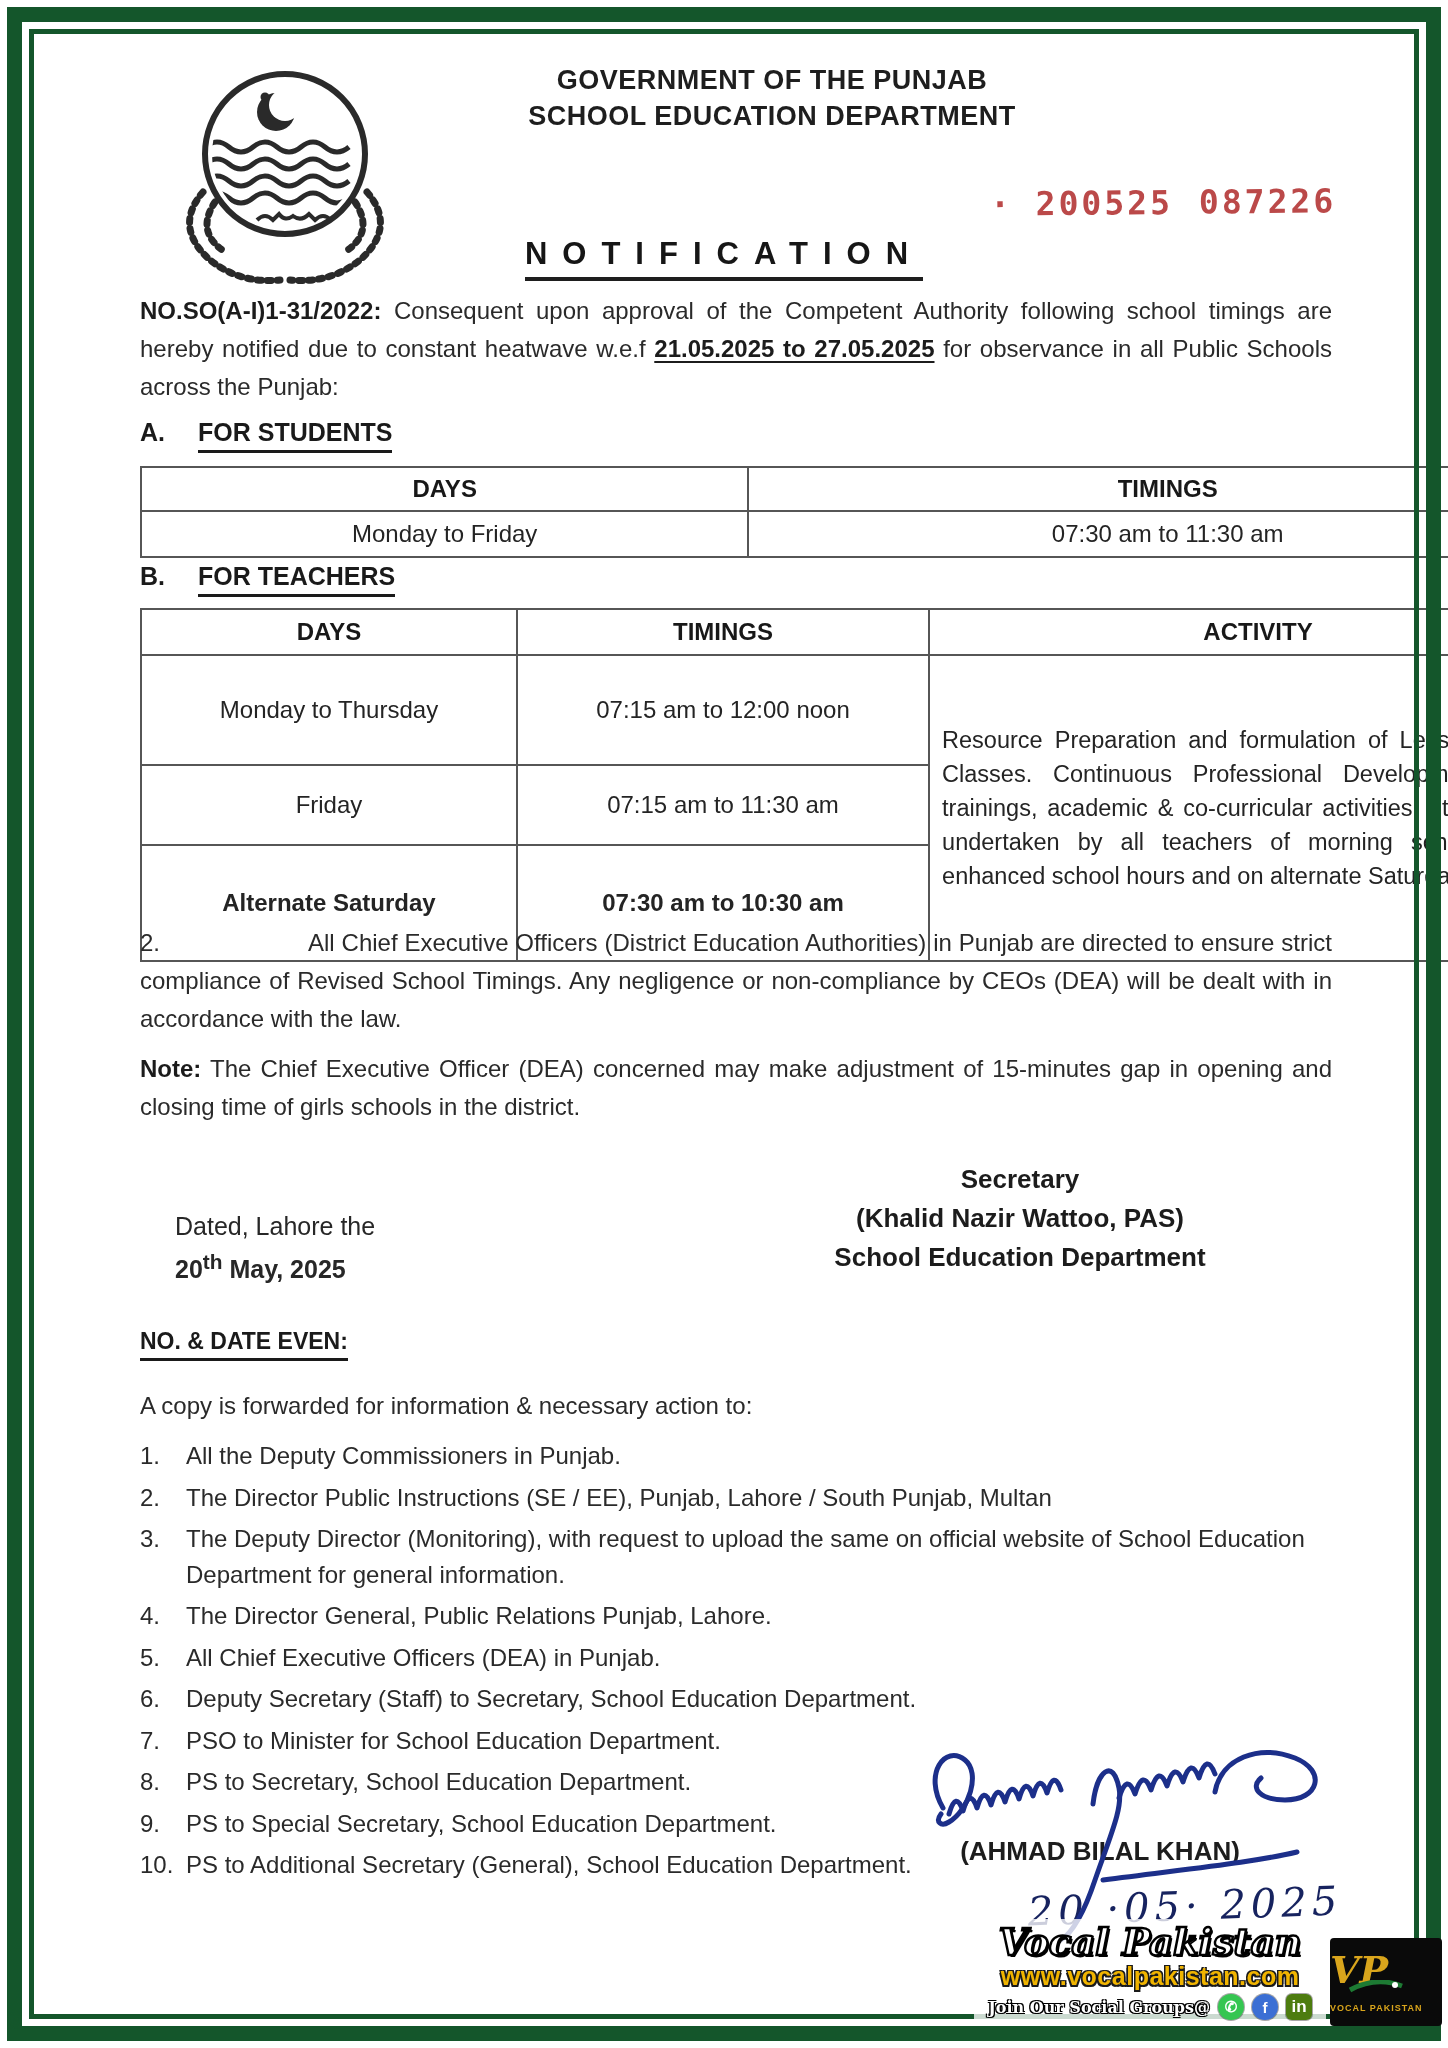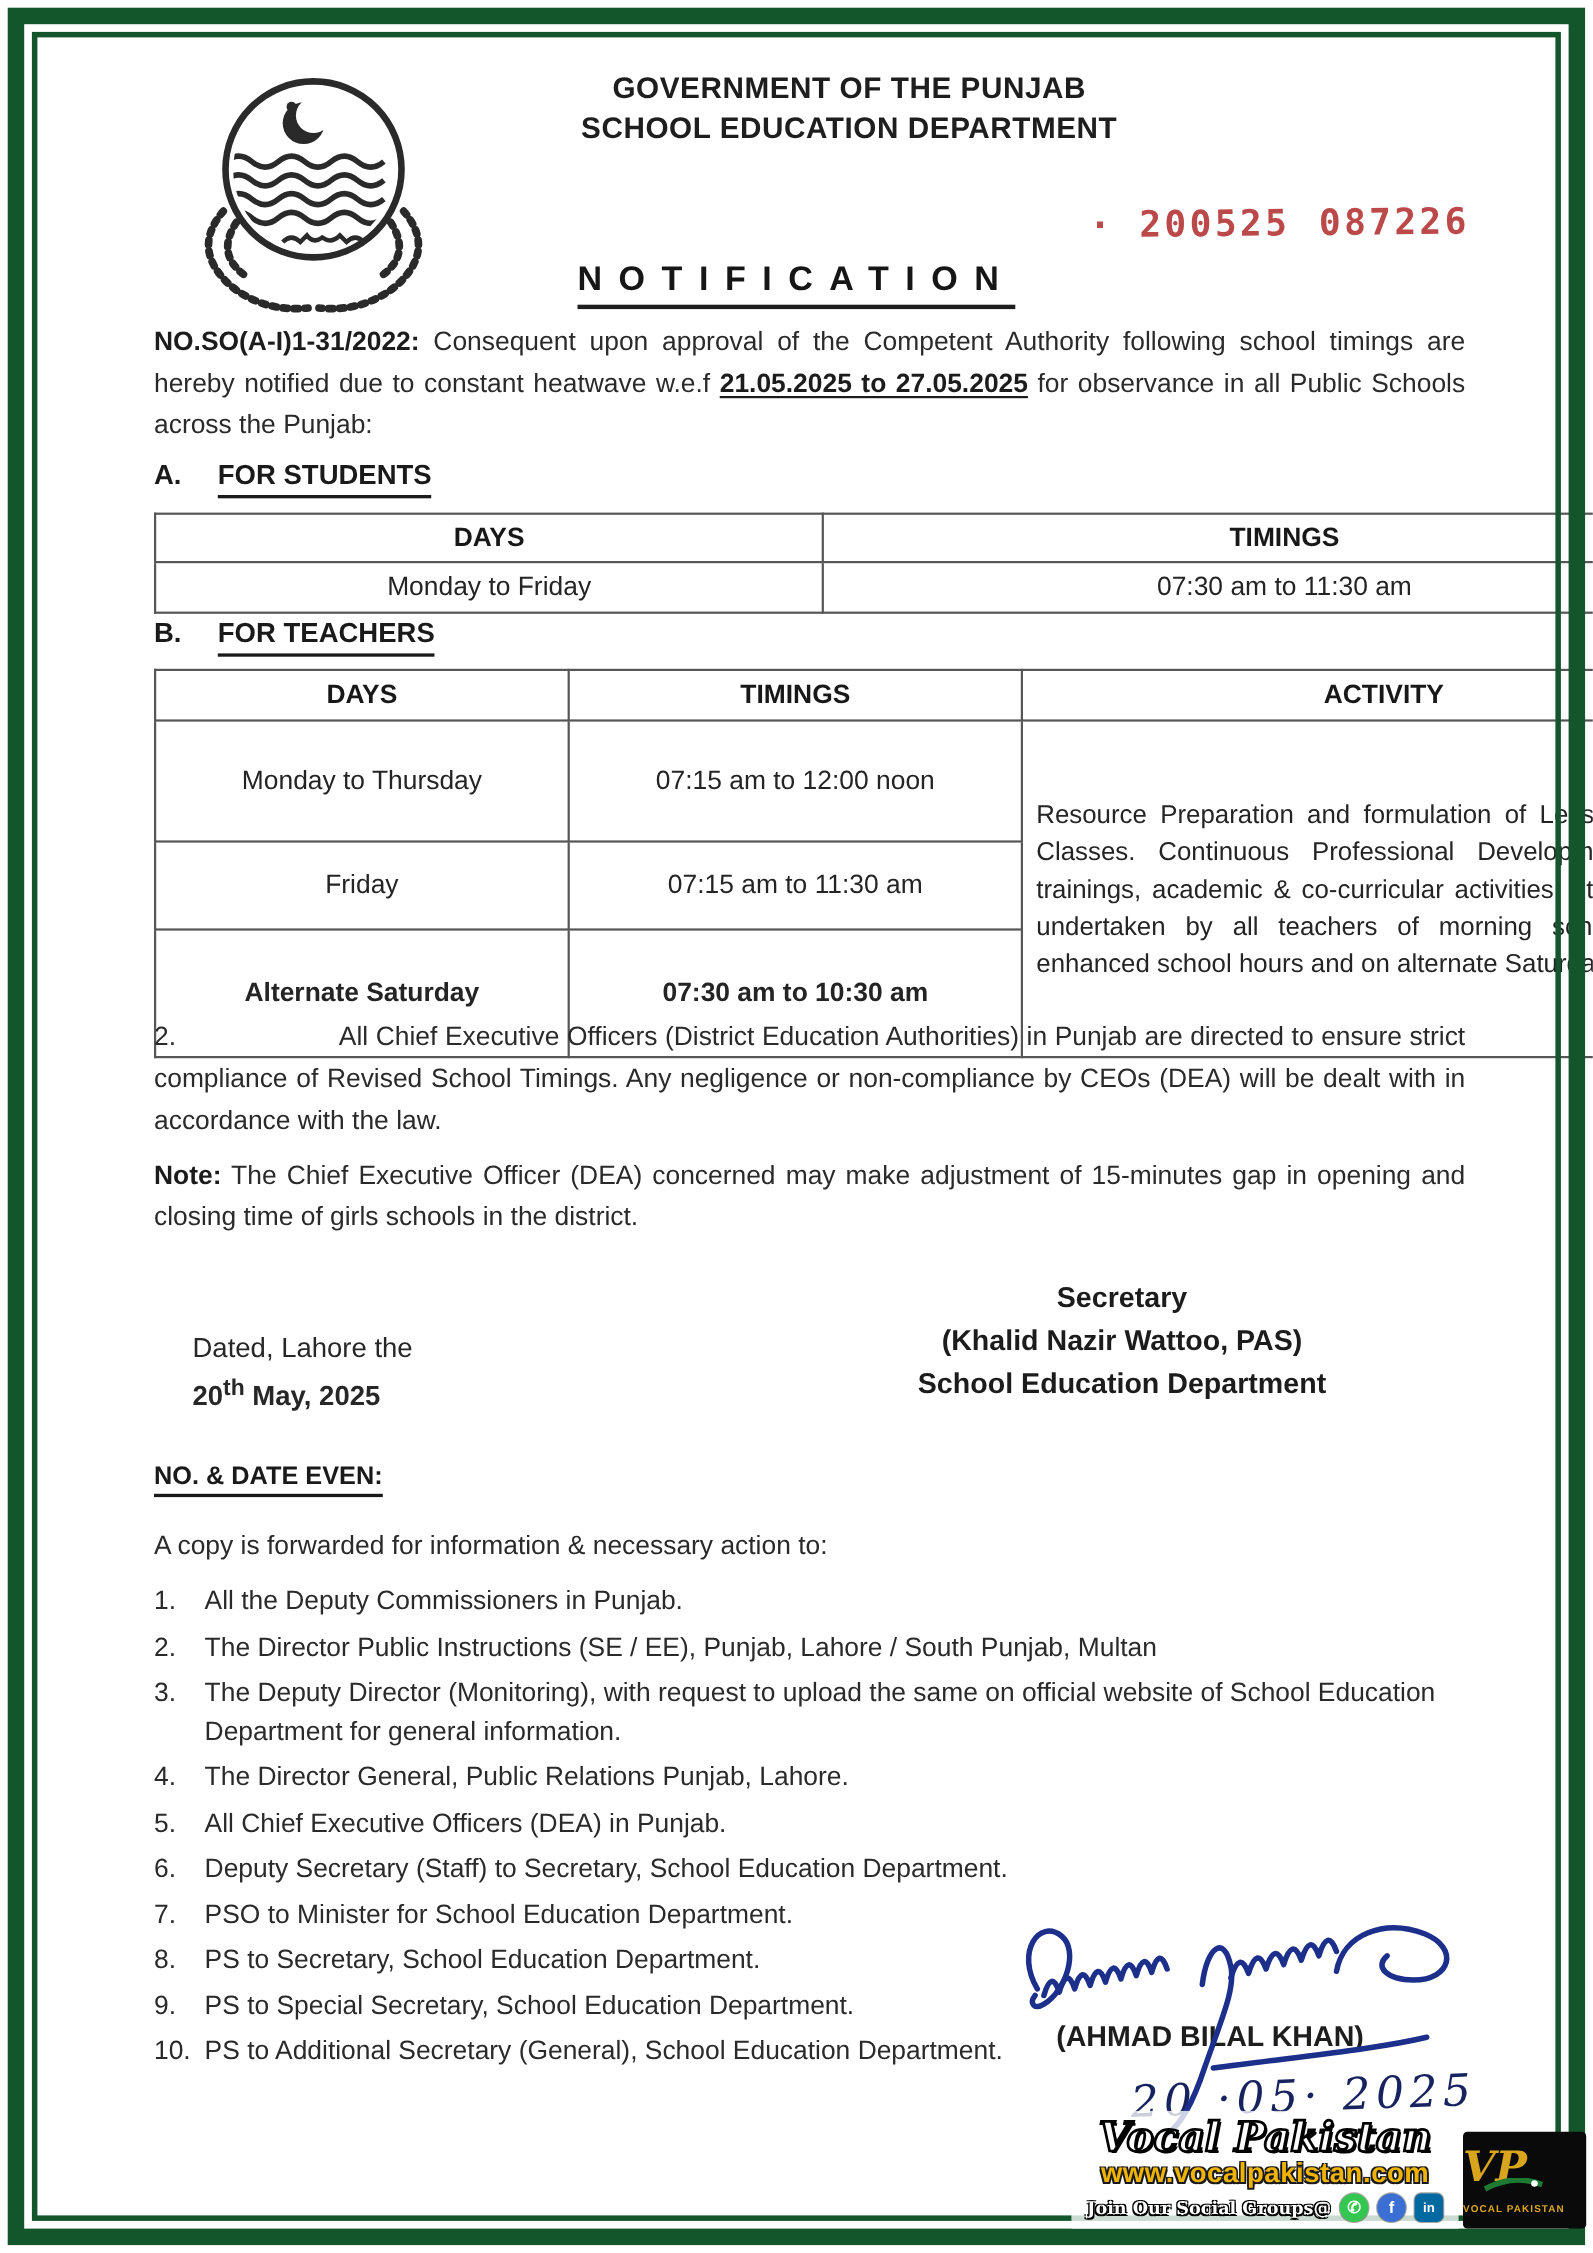--- a/index.html
+++ b/index.html
@@ -84,21 +84,21 @@
     color:#ffffff;-webkit-text-stroke:2.5px #000;text-shadow:2px 2px 0 #000;line-height:1.05;}
   .wm-site{font-weight:bold;font-size:25px;color:#f0b400;
     text-shadow:-1.5px -1.5px 0 #1a1a1a,1.5px -1.5px 0 #1a1a1a,-1.5px 1.5px 0 #1a1a1a,1.5px 1.5px 0 #1a1a1a;
     letter-spacing:.5px;}
   .wm-social{display:flex;align-items:center;justify-content:center;gap:8px;margin-top:3px;}
   .wm-social-txt{font-family:"DejaVu Serif",serif;font-weight:bold;font-size:16px;color:#fff;
     text-shadow:-1.2px -1.2px 0 #000,1.2px -1.2px 0 #000,-1.2px 1.2px 0 #000,1.2px 1.2px 0 #000;}
   .soc{width:26px;height:26px;border-radius:50%;display:flex;align-items:center;justify-content:center;
     color:#fff;font-size:15px;font-weight:bold;box-shadow:0 0 0 1px rgba(0,0,0,.35);}
   .soc.wa{background:#35c651;} .soc.fb{background:#3b6fd4;}
-  .soc.li{background:#0369a1;border-radius:6px;font-size:12px;}
+  .soc.li{background:#4d7c0f;border-radius:6px;font-size:17px;}
   .vp-box{width:112px;height:88px;background:#0a0a0a;border-radius:4px;margin-left:4px;
     display:flex;flex-direction:column;align-items:flex-start;justify-content:center;position:relative;}
   .vp-mono{font-family:"DejaVu Serif",serif;font-weight:bold;font-style:italic;font-size:38px;
     color:#d9a51c;line-height:1;}
   .vp-swoosh{position:absolute;top:42px;left:18px;width:56px;height:14px;}
   .vp-cap{font-size:9px;color:#d9a51c;font-weight:bold;letter-spacing:1px;margin-top:14px;}
 </style>
 </head>
 <body>
 

